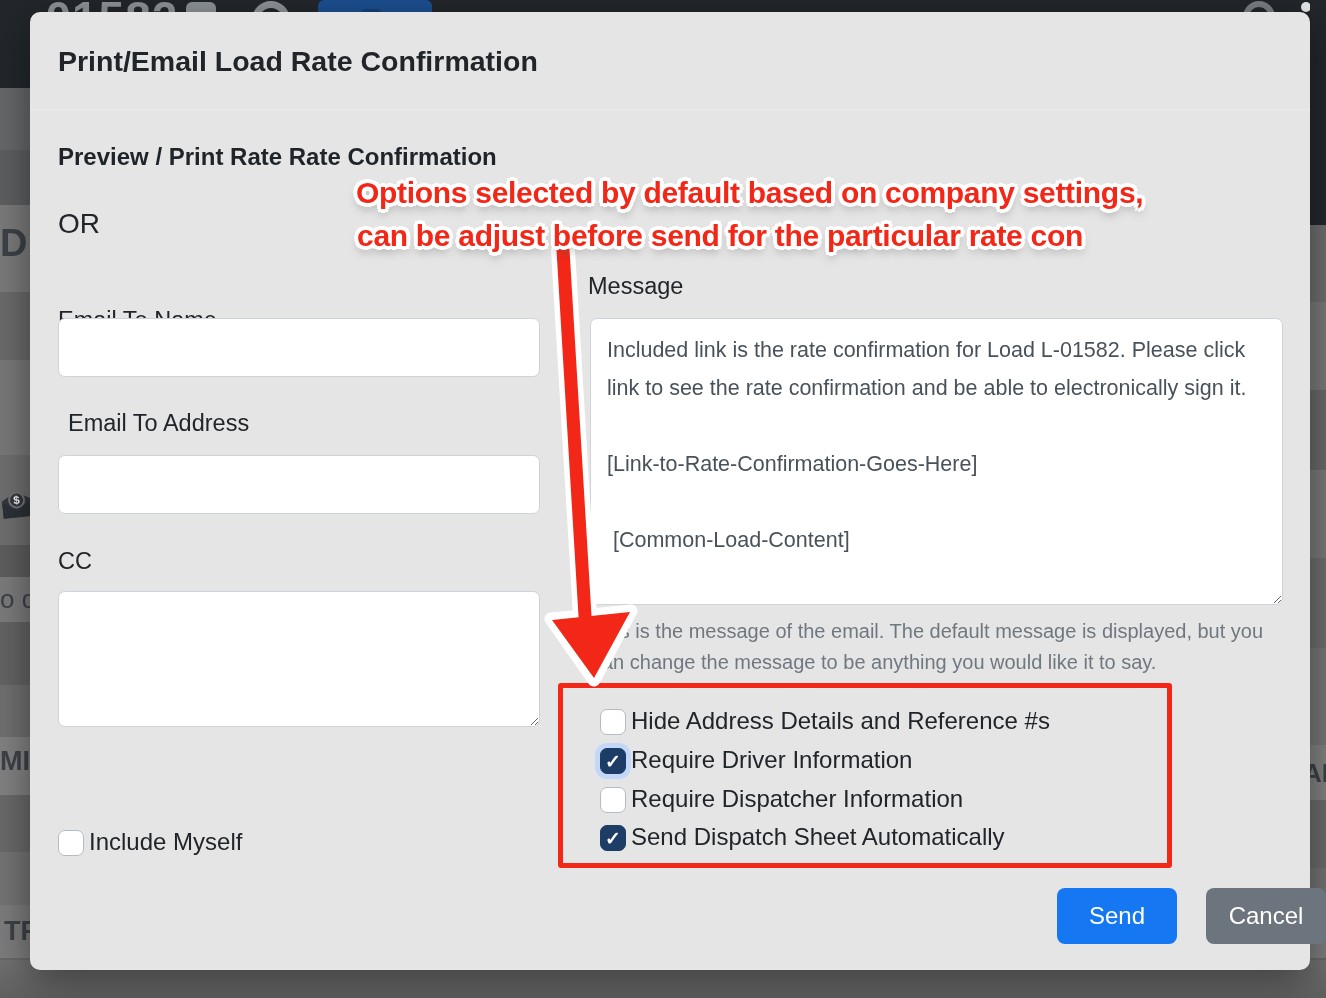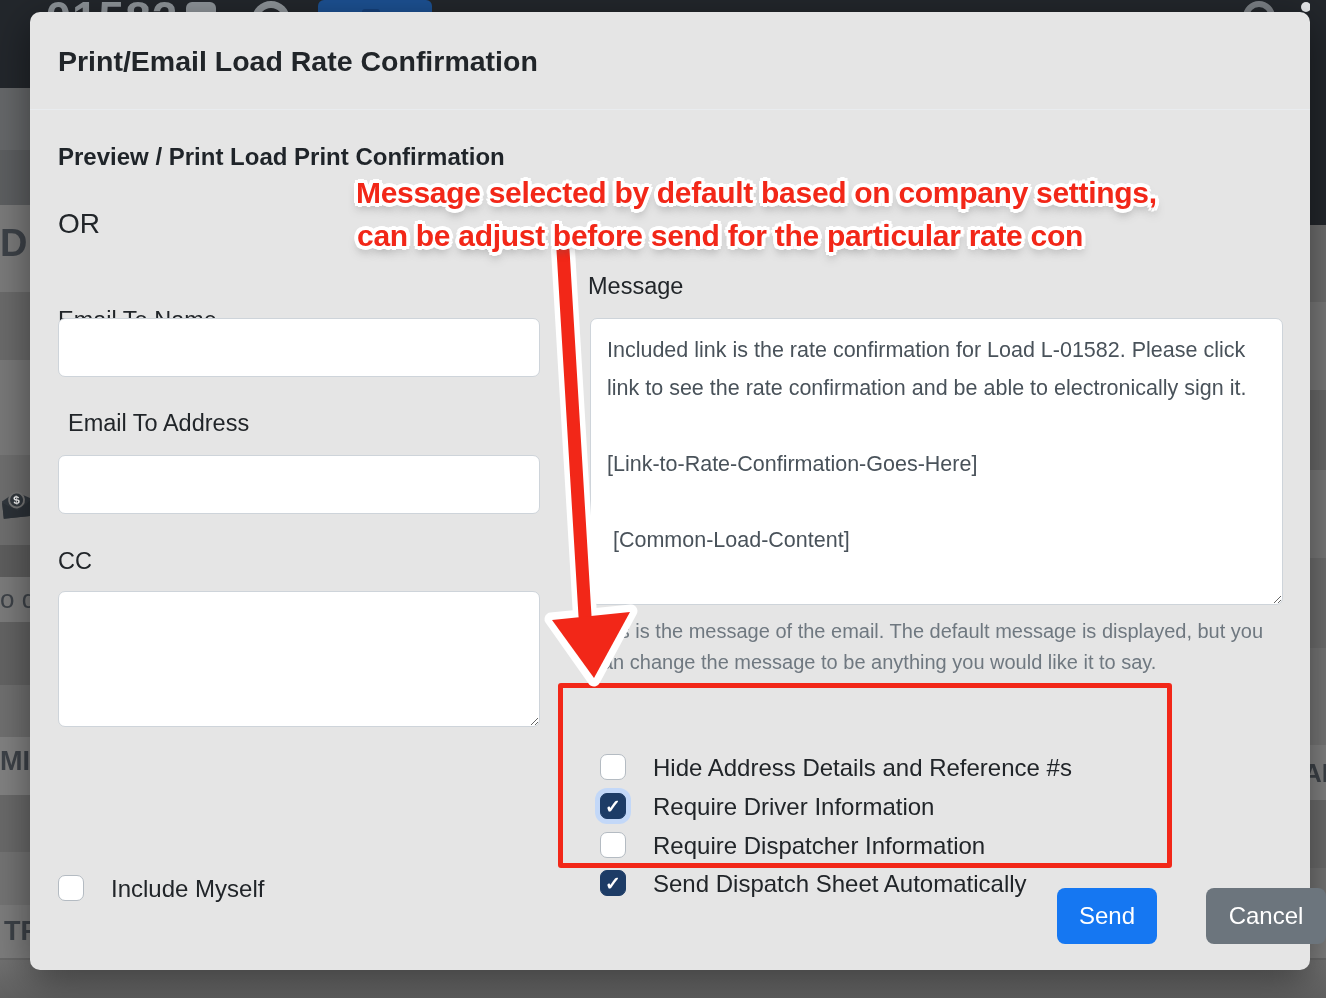--- a/index.html
+++ b/index.html
@@ -35,39 +35,39 @@
   .or-sep{position:absolute;left:28px;top:196px;font-size:28px;color:#212529;}
   .field-label{position:absolute;font-size:23.5px;color:#212529;}
   .txt{
     position:absolute;box-sizing:border-box;border:1px solid #ced4da;border-radius:7px;
     font-family:"Liberation Sans", sans-serif;font-size:21.5px;color:#49525a;
     padding:12px 16px;background:#fff;outline:none;
   }
   textarea.txt{resize:both;line-height:38px;}
   .help-text{position:absolute;font-size:20px;line-height:31px;color:#6f7880;}
   
-  .cb-row{position:absolute;display:flex;align-items:flex-start;gap:27px;height:28px;cursor:pointer;margin-top:47px;}
+  .cb-row{position:absolute;display:flex;align-items:flex-end;gap:5px;height:28px;cursor:pointer;}
   .cb{
     position:relative;width:26px;height:26px;box-sizing:border-box;flex:0 0 26px;
     border:1.5px solid #b4bbc2;border-radius:7px;background:#fff;cursor:pointer;
   }
   .cb.checked{background:#1d3c66;border-color:#1d3c66;}
   .cb .check-glyph{
     display:none;position:absolute;left:0;top:0;width:100%;height:100%;
     color:#fff;font-size:19px;font-weight:700;line-height:25px;text-align:center;
   }
   .cb.checked .check-glyph{display:block;}
   .cb.focus-ring{box-shadow:0 0 0 5px #c3d8f8;}
   .cb-label{font-size:24px;color:#212529;white-space:nowrap;}
   
   .btn{
     position:absolute;border:none;border-radius:8px;color:#fff;
     font-family:"Liberation Sans", sans-serif;font-size:24px;cursor:pointer;
   }
-  .btn-send{left:1027px;top:876px;width:100px;height:56px;background:#1577f2;}
+  .btn-send{left:1027px;top:876px;width:120px;height:56px;background:#1577f2;}
   .btn-cancel{left:1133px;top:876px;width:120px;height:56px;background:#6c757d;margin-left:43px;}
   
   .ann-line{
     position:absolute;z-index:40;font-size:30px;font-weight:700;letter-spacing:-.3px;
     color:#f22718;white-space:nowrap;
     text-shadow:
       -3px -3px 0 #fff, 3px -3px 0 #fff, -3px 3px 0 #fff, 3px 3px 0 #fff,
       -4px 0 0 #fff, 4px 0 0 #fff, 0 -4px 0 #fff, 0 4px 0 #fff,
       0 6px 9px rgba(90,90,90,.55);
   }
@@ -141,21 +141,21 @@
     <div class="frag" style="left:2px;top:920px;font-size:24px;font-weight:400;">P</div>
   </div>
 
   <div class="strip bg-bottom"></div>
 
   <div class="modal">
 
     <div class="modal-title">Print/Email Load Rate Confirmation</div>
     <div class="header-divider"></div>
 
-    <div class="preview-link">Preview / Print Load Print Confirmation</div>
+    <div class="preview-link">Preview / Print Rate Rate Confirmation</div>
     <div class="or-sep">OR</div>
 
     <div class="field-label" style="left:28px;top:251px;margin-top:44px;">Email To Name</div>
     <input class="txt" style="left: 28px; top: 306px; width: 482px; height: 59px;" value="">
 
     <div class="field-label" style="left:28px;top:398px;margin-left:10px;">Email To Address</div>
     <input class="txt" style="left: 28px; top: 443px; width: 482px; height: 59px;" value="">
 
     <div class="field-label" style="left:28px;top:536px;">CC</div>
     <textarea class="txt" style="left: 28px; top: 579px; width: 482px; height: 136px;"></textarea>
@@ -197,21 +197,21 @@
       <div class="cb checked">
         <span class="check-glyph">✓</span>
       </div>
       <span class="cb-label">Send Dispatch Sheet Automatically</span>
     </div>
 
     <button class="btn btn-send">Send</button>
     <button class="btn btn-cancel">Cancel</button>
   </div>
 
-  <div class="ann-line ann-line1">Message selected by default based on company settings,</div>
+  <div class="ann-line ann-line1">Options selected by default based on company settings,</div>
   <div class="ann-line ann-line2">can be adjust before send for the particular rate con</div>
   <div class="ann-rect"></div>
   <svg class="ann-arrow" width="1326" height="998" viewBox="0 0 1326 998">
     <g stroke-linecap="round">
       <path d="M563,250 L585,616" stroke="#ffffff" stroke-width="24" fill="none"></path>
       <polygon points="551,619 631,611 594,680" fill="#ffffff" stroke="#ffffff" stroke-width="13" stroke-linejoin="round"></polygon>
       <path d="M563,250 L585,616" stroke="#f22718" stroke-width="13" fill="none"></path>
       <polygon points="552,620 630,612 594,678" fill="#f22718"></polygon>
     </g>
   </svg>

